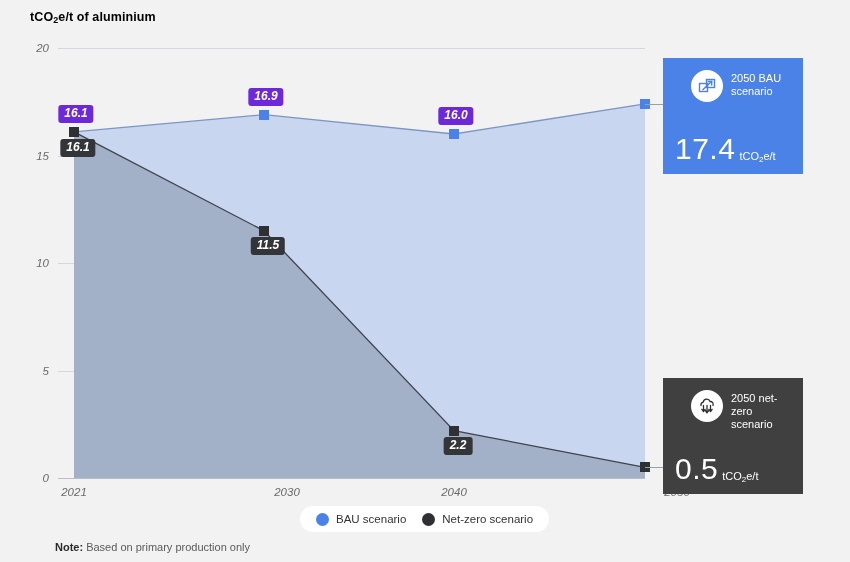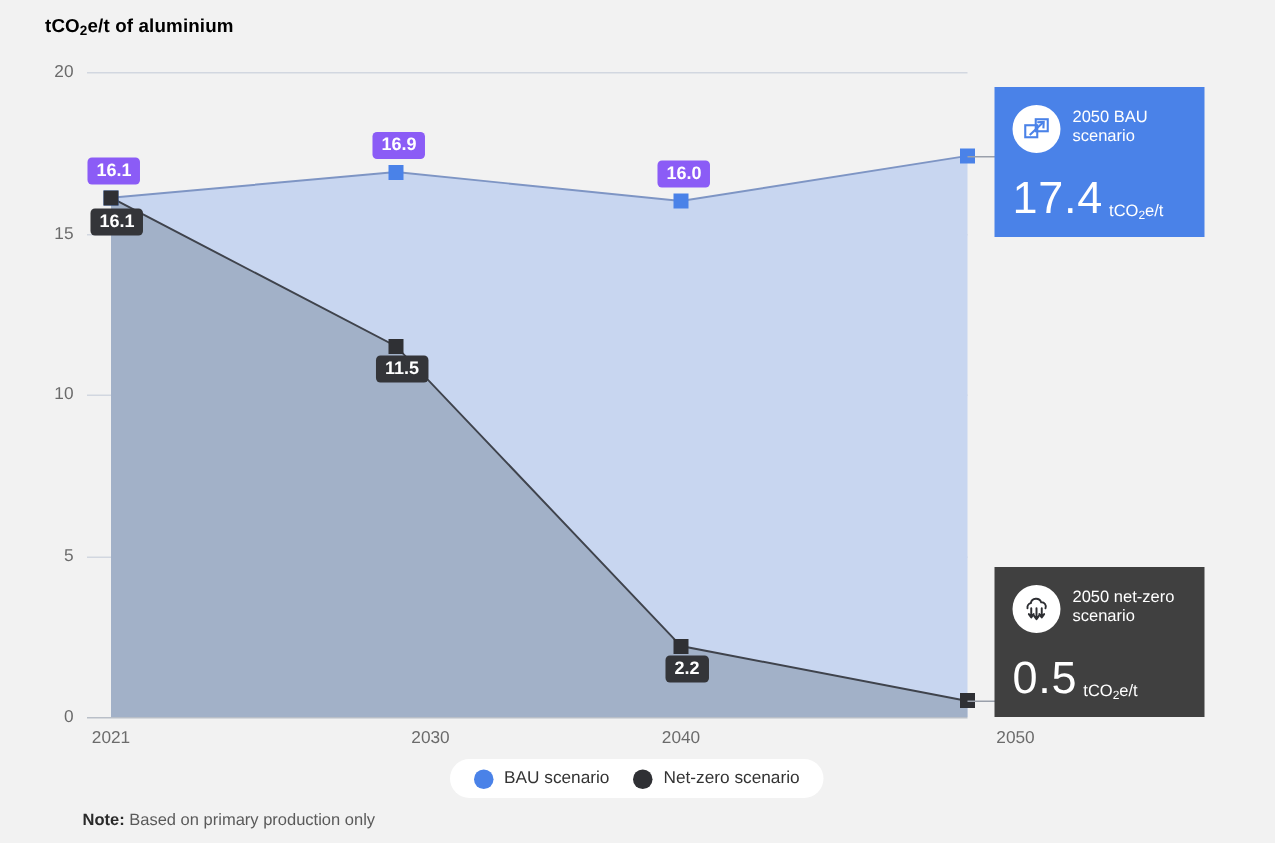--- a/index.html
+++ b/index.html
@@ -16,21 +16,21 @@
     position: absolute; left: 30px; top: 10px;
     font-size: 12.5px; font-weight: bold; color: #000000;
     letter-spacing: .1px;
   }
   .chart-title sub { font-size: 9px; vertical-align: -2px; }
 
   
   .plot {
     position: absolute;
     left: 58px; top: 48px;
-    width: 587px; height: 312px;
+    width: 587px; height: 312px; font-style: italic;
   }
   .gridline {
     position: absolute; left: 0; width: 100%;
     height: 1px; background: #d2d7e0;
   }
   .axis-zero { background: #b9bfc8; height: 1px; }
 
   .ytick {
     position: absolute; right: 100%;
     margin-right: 9px;
@@ -56,28 +56,28 @@
 
   .dlabel {
     position: absolute;
     font-size: 12px; font-weight: bold; color: #ffffff;
     padding: 2px 6px 3px 6px;
     border-radius: 3px;
     transform: translate(-50%, -50%);
     white-space: nowrap;
     line-height: 13px;
   }
-  .dlabel.bau { background: #8b5cf6; }
+  .dlabel.bau { background: #6d28d9; }
   .dlabel.nz  { background: #343539; }
 
   
   .callout {
     position: absolute;
-    width: 140px; height: 100px;
-    padding: 12px 12px 0 12px;
+    width: 140px; height: 116px;
+    padding: 12px 12px 0 28px;
     color: #fff;
   }
   .callout.bau { left: 663px; top: 58px;  background: #4a82e8; }
   .callout.nz  { left: 663px; top: 378px; background: #404040; }
 
   .callout-head { display: flex; align-items: flex-start; gap: 8px; }
   .callout-icon {
     width: 32px; height: 32px; border-radius: 50%;
     background: #fff; flex: 0 0 32px;
     display: flex; align-items: center; justify-content: center;

